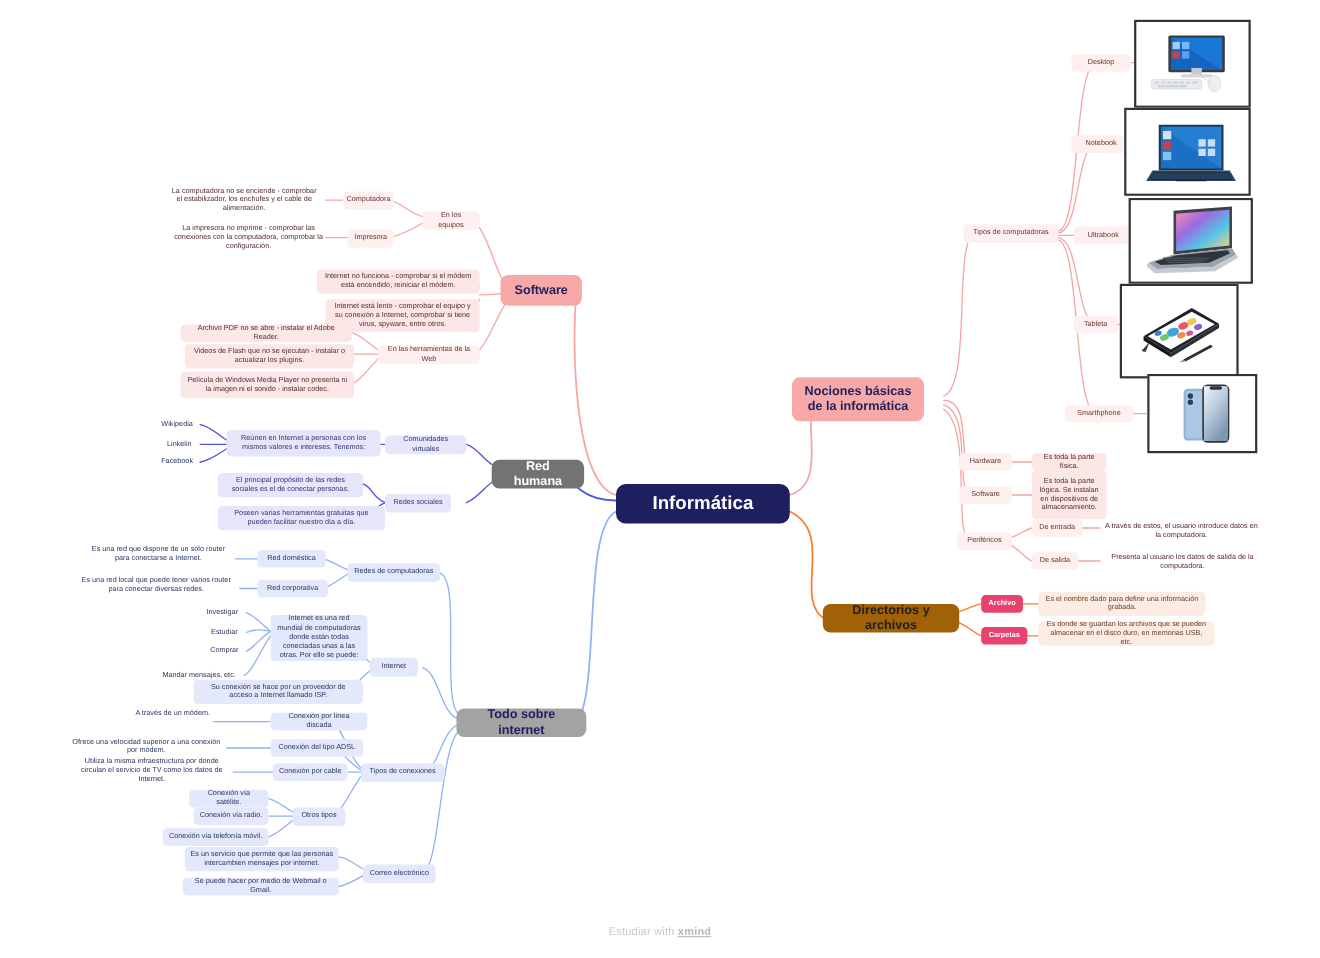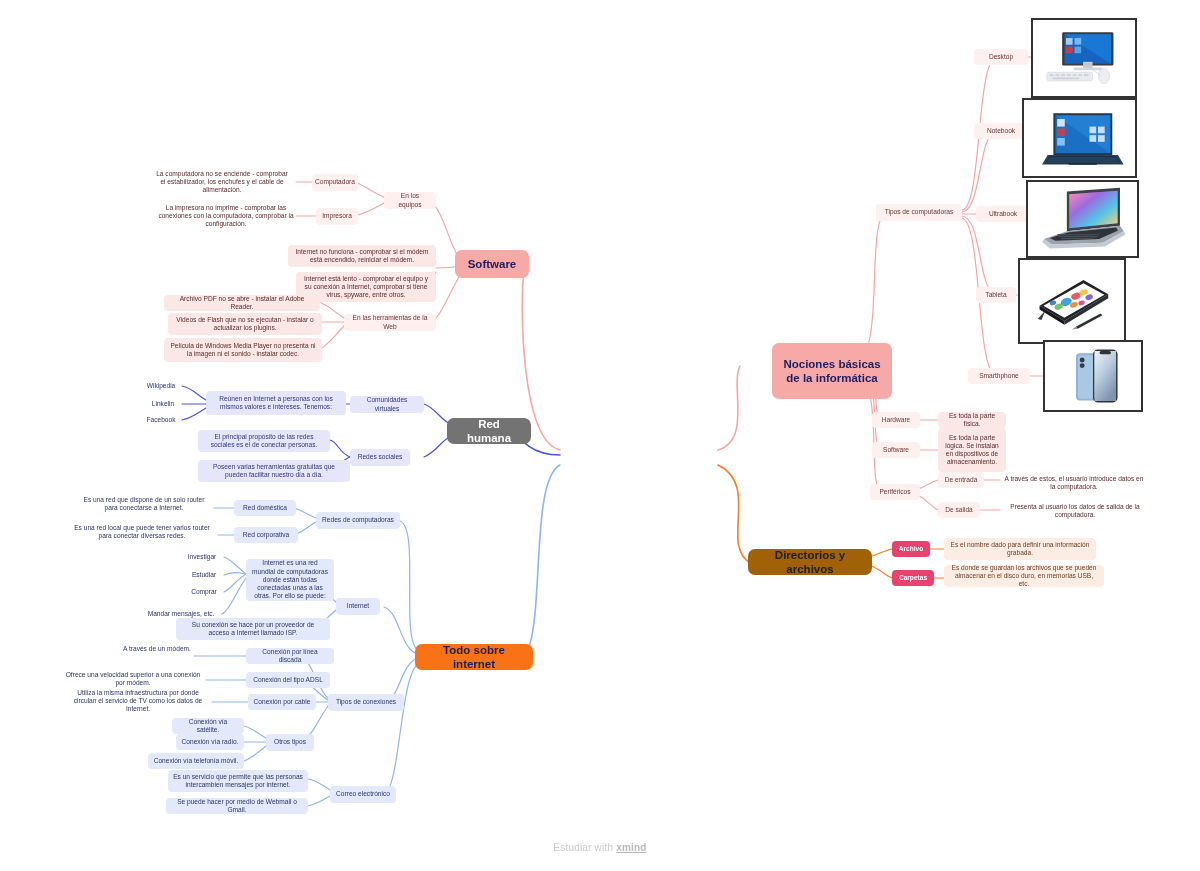--- a/index.html
+++ b/index.html
@@ -43,21 +43,21 @@
 
   
   .branch{
     font-size:11.5px;
     font-weight:bold;
     border-radius:7px;
     padding:5px 9px;
   }
   .branch.pink{ background:#f7a9a8; color:#1e1f5e; }
   .branch.indigo{ background:#737373; color:#ffffff; }
-  .branch.lightblue{ background:#f97316; color:#1e1f5e; }
+  .branch.lightblue{ background:#a3a3a3; color:#1e1f5e; }
   .branch.orange{ background:#a16207; color:#1f1f1f; }
 
   
   .pill{
     font-size:6.6px;
     border-radius:4px;
     padding:3px 5px;
   }
   .pill.rose{ background:#fbe7e6; color:#5a2b2b; }
   .pill.rosefaint{ background:#fdf0ef; color:#6a3434; }
@@ -194,34 +194,37 @@
 
       <g stroke="#f97d28">
         <path d="M872,556 C884,552 886,550 892,549"></path>
         <path d="M872,566 C884,572 886,576 892,578"></path>
         <path d="M928,549 L944,549"></path>
         <path d="M932,578 L944,578"></path>
       </g>
     </g>
   </svg>
 
+  <div class="node root" style="left:560px;top:440px;width:158px;height:36px;">
+    <span>Informática</span>
+  </div>
 
   <div class="node branch pink" style="left:455px;top:250px;width:74px;height:28px;">
     <span>Software</span>
   </div>
 
   <div class="node branch indigo" style="left:447px;top:418px;width:84px;height:26px;">
     <span>Red humana</span>
   </div>
 
   <div class="node branch lightblue" style="left:415px;top:644px;width:118px;height:26px;">
     <span>Todo sobre internet</span>
   </div>
 
-  <div class="node branch pink" style="left:772px;top:343px;width:120px;height:56px;flex-direction:column;">
+  <div class="node branch pink" style="left:720px;top:343px;width:120px;height:40px;flex-direction:column;">
     <span>Nociones básicas</span>
     <span>de la informática</span>
   </div>
 
   <div class="node branch orange" style="left:748px;top:549px;width:124px;height:26px;">
     <span>Directorios y archivos</span>
   </div>
 
   <div class="node pill rosefaint" style="left:384px;top:192px;width:52px;height:17px;">
     <span>En los equipos</span>

